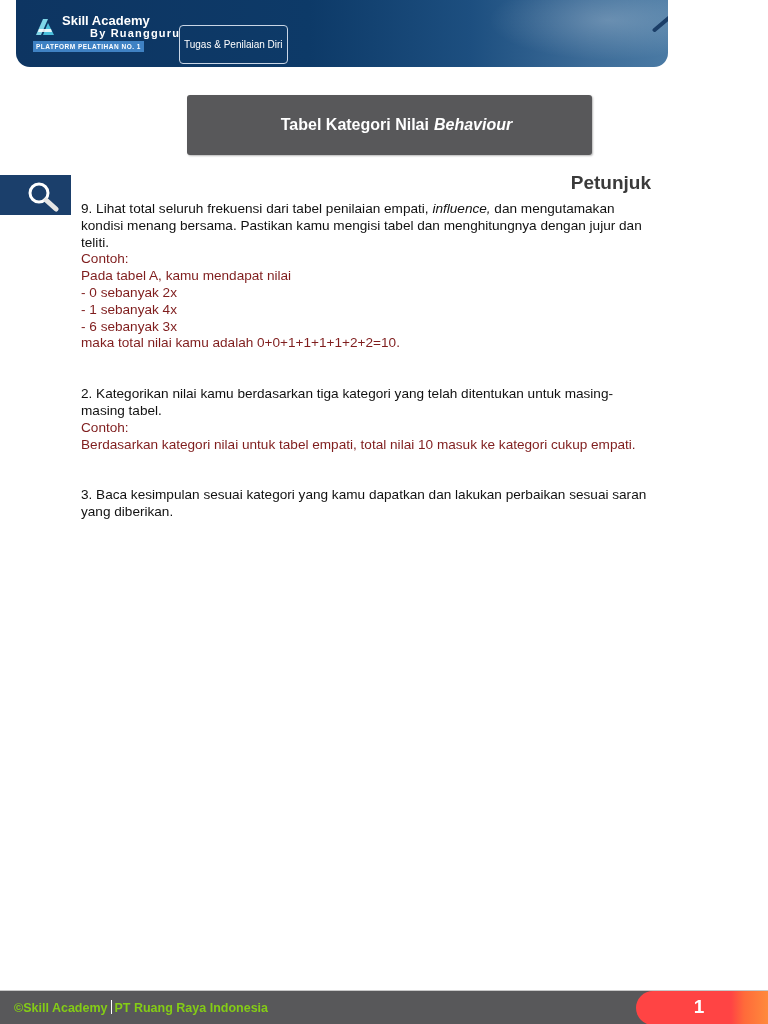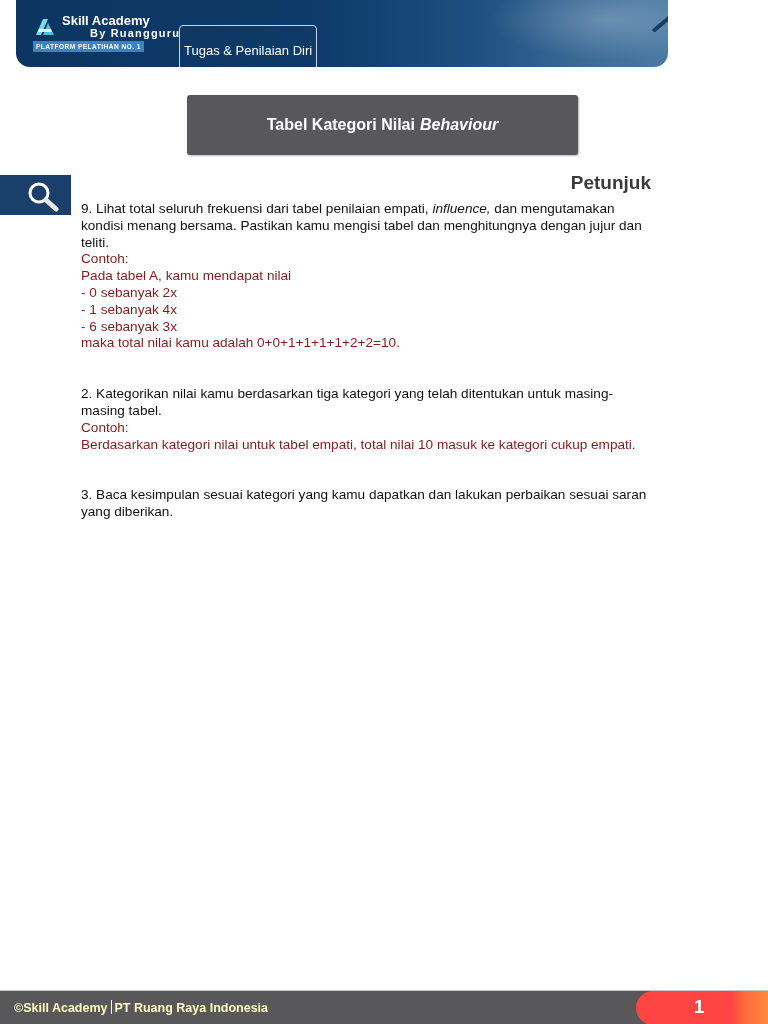--- a/index.html
+++ b/index.html
@@ -32,30 +32,30 @@
     .logo-sub {
       position: absolute; left: 46px; top: 27px; color: #ffffff;
       font-family: "Liberation Sans", sans-serif; font-weight: bold; font-size: 11px; letter-spacing: 1.2px; line-height: 12px; margin-left: 28px;
     }
     .logo-badge {
       position: absolute; left: 17px; top: 41px; padding: 1px 3px;
       background: #3f82c4; color: #ffffff;
       font-family: "Liberation Sans", sans-serif; font-weight: bold; font-size: 6.5px; letter-spacing: 0.5px; line-height: 9px;
     }
     .section-pill {
-      position: absolute; left: 163px; top: 25px; height: 17px; padding: 16px 4px;
+      position: absolute; left: 163px; top: 25px; height: 17px; padding: 10px 4px;
       border: 1px solid #c9d6e6; border-radius: 4px;
-      color: #ffffff; font-family: "Liberation Sans", sans-serif; font-size: 13px; line-height: 17px;
+      color: #ffffff; font-family: "Liberation Sans", sans-serif; font-size: 10px; line-height: 17px;
     }
     .title-box {
       position: absolute; left: 187px; top: 95px; width: 391px; height: 60px;
       background: #58585a; border-radius: 3px;
       box-shadow: 1px 1px 2px #b8b8b8;
       display: flex; align-items: center; justify-content: center;
-      color: #ffffff; font-family: "Liberation Sans", sans-serif; font-size: 16px; font-weight: bold;
+      color: #ffffff; font-family: "Liberation Sans", sans-serif; font-size: 16px; font-weight: bold; padding-left: 14px;
     }
     .title-box i { font-style: italic; margin-left: 5px; }
     .search-block {
       position: absolute; left: 0; top: 175px; width: 71px; height: 40px;
       background: #1b3f6b;
     }
     .search-block svg { position: absolute; left: 25px; top: 5px; }
     .instructions {
       position: absolute; left: 81px; top: 172px; width: 570px;
       font-family: "Liberation Sans", sans-serif; color: #111111;
@@ -64,21 +64,21 @@
       margin: 0 0 7px 0; font-size: 19px; font-weight: bold; color: #3a3a3a; line-height: 22px; text-align: right;
     }
     .para { font-size: 13.6px; line-height: 16.8px; margin: 0; }
     .red { color: #7f1d1d; }
     .gap { height: 34px; }
     .footer {
       position: absolute; left: 0; top: 990px; width: 768px; height: 34px;
       background: #58585a; border-top: 1px solid #c8c8c8;
     }
     .footer-text {
-      position: absolute; left: 14px; top: 9px; color: #fef9c3;
+      position: absolute; left: 14px; top: 9px; color: #84cc16;
       font-family: "Liberation Sans", sans-serif; font-size: 12.5px; font-weight: bold;
     }
     .footer-sep { display: inline-block; width: 1px; height: 14px; background: #ffffff; margin: 0 3px; vertical-align: -2px; }
     .page-pill {
       position: absolute; left: 636px; top: 0; width: 132px; height: 34px;
       background: linear-gradient(90deg, #ff4444 0%, #ff4444 72%, #ff6a3a 82%, #ff8a3c 100%);
       border-top-left-radius: 17px; border-bottom-left-radius: 17px;
     }
     .page-num {
       position: absolute; left: 0; width: 126px; top: 5px; text-align: center;

